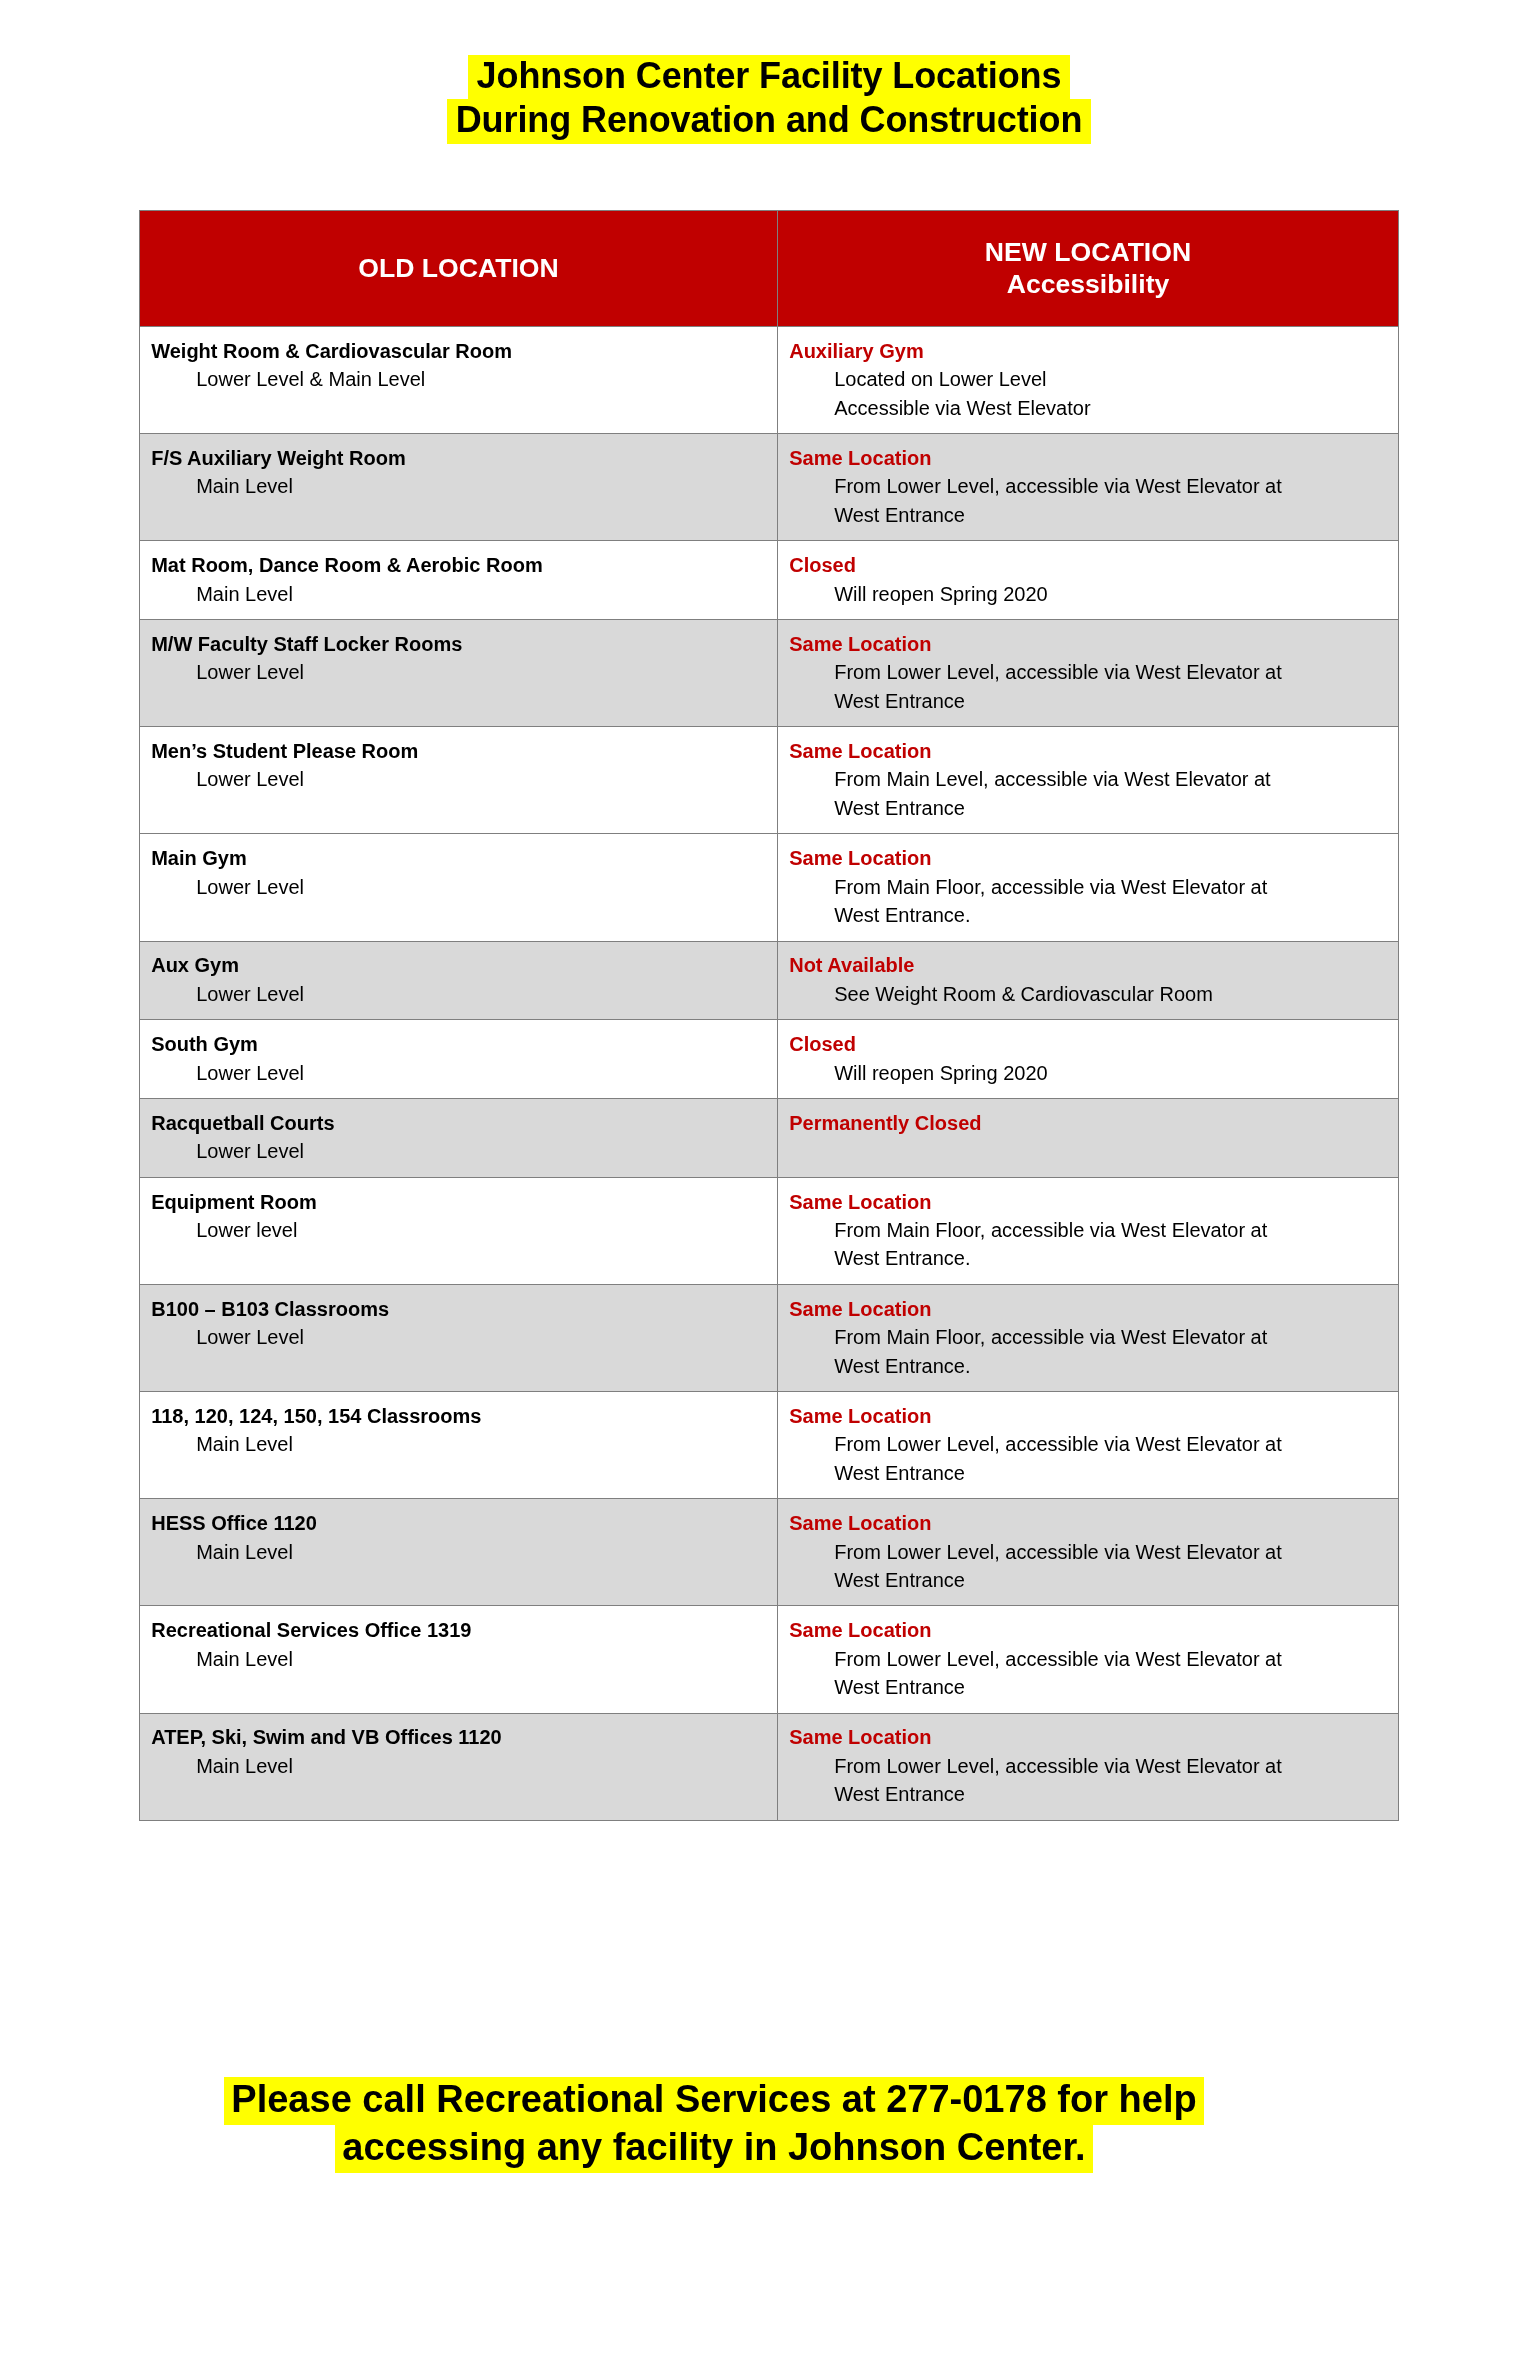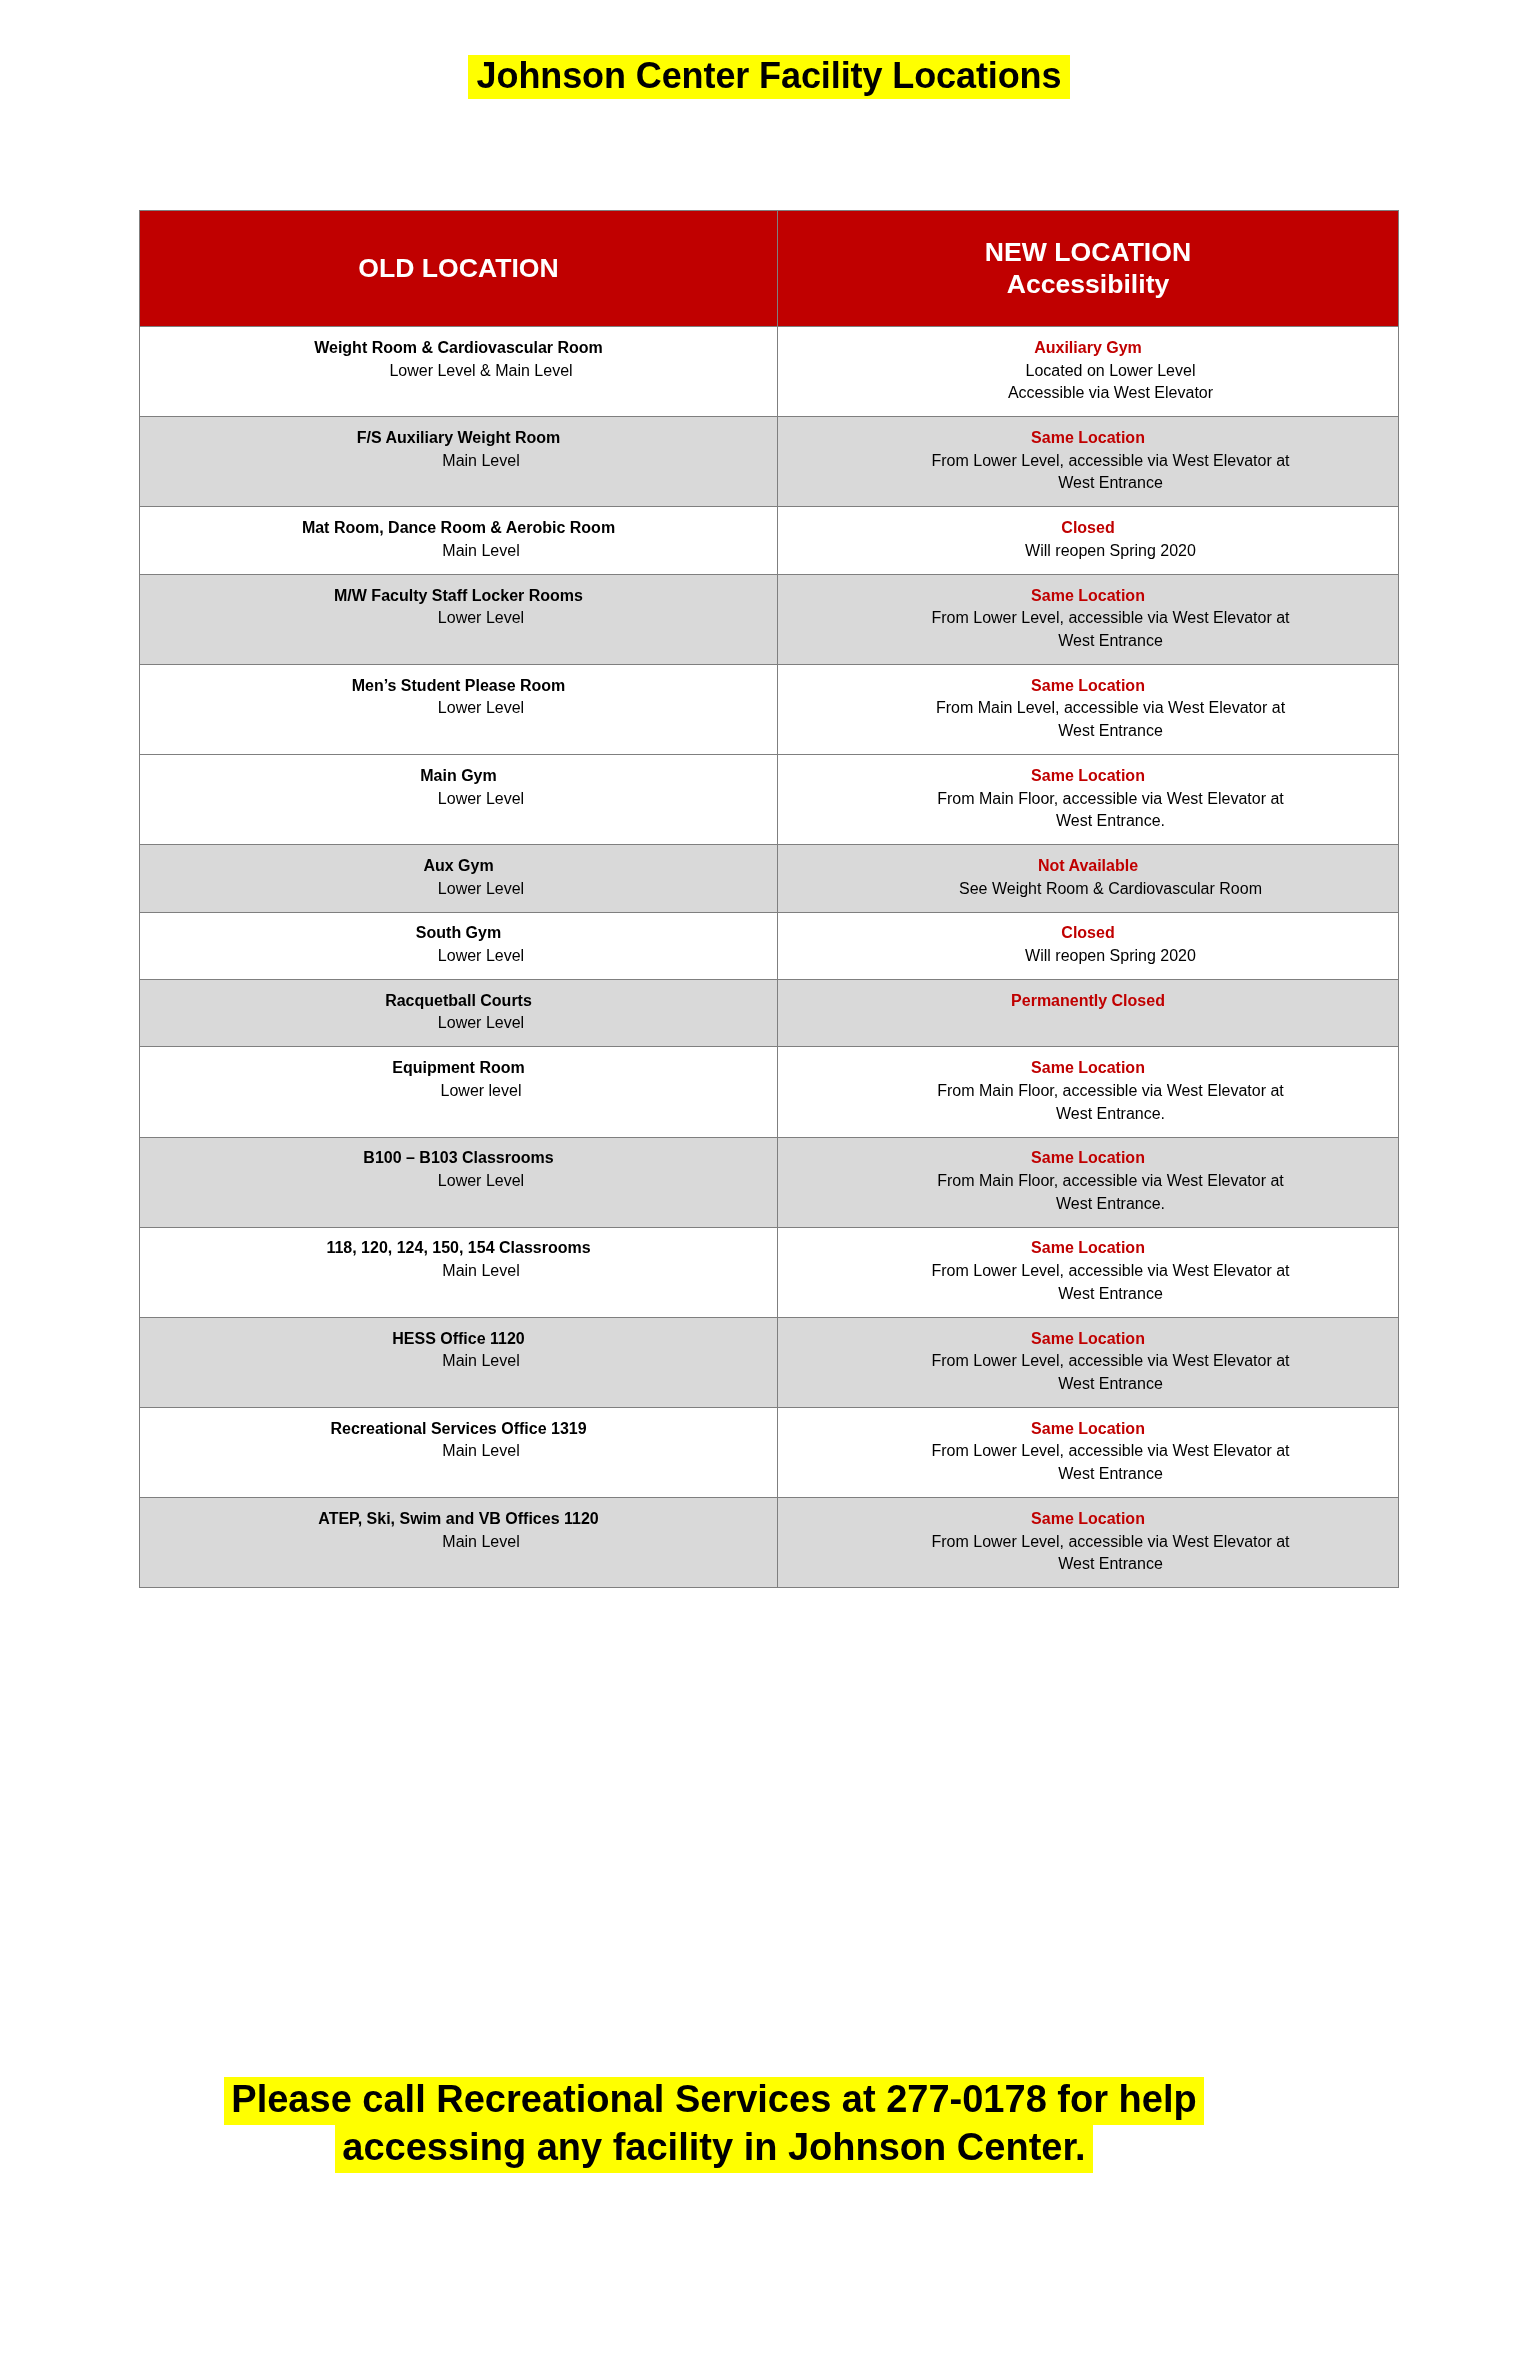--- a/index.html
+++ b/index.html
@@ -68,23 +68,22 @@
     border: 0.7px solid #7F7F7F;
     line-height: 1.18;
   }
   thead th.th-old { font-weight: bold; }
   thead th .th-sub { display: block; font-weight: bold; }
 
   tbody td {
     border: 0.7px solid #7F7F7F;
     vertical-align: top;
     padding: 9.8px 11.2px 11.2px 11.2px;
-    font-size: 16px;
+    font-size: 20px;
     line-height: 1.42;
-    text-align: center;
   }
   tbody tr.shade td {
     background: #D9D9D9;
   }
   tbody tr.plain td {
     background: #FFFFFF;
   }
   .cell-head {
     font-weight: bold;
     color: #000000;
@@ -120,20 +119,21 @@
   }
 </style>
 </head>
 <body>
 
 <div class="page">
 
   <div class="title-block">
     <div class="title-line">Johnson Center Facility Locations</div>
     <br>
+    <div class="title-line">During Renovation and Construction</div>
   </div>
 
   <div class="table-wrap">
     <table class="loc-table">
       <colgroup>
         <col class="c-old">
         <col class="c-new">
       </colgroup>
       <thead>
         <tr>

